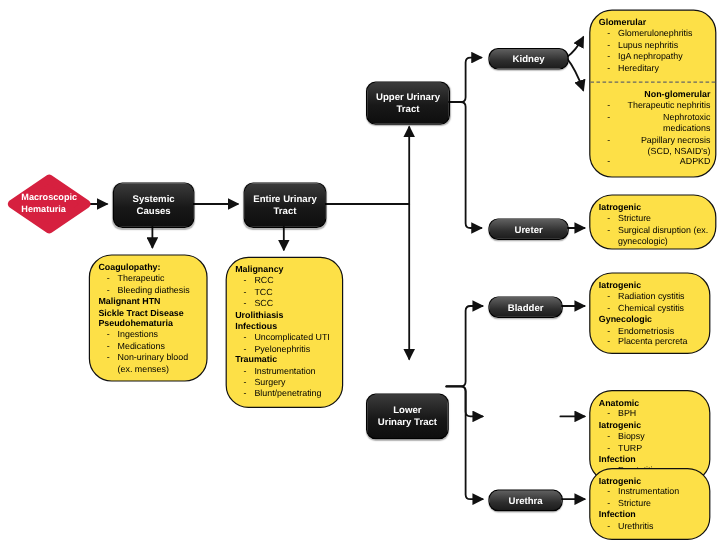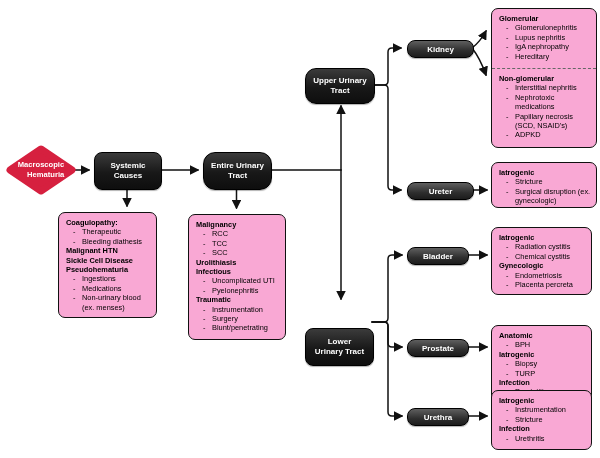--- a/index.html
+++ b/index.html
@@ -9,22 +9,22 @@
   .node{position:absolute;z-index:2;display:flex;align-items:center;justify-content:center;
         text-align:center;color:#fff;font-weight:bold;font-size:8px;line-height:1.25;
         background:linear-gradient(180deg,#3b3b3b 0%,#181818 55%,#0e0e0e 100%);
         border:1px solid #000;border-radius:8px;white-space:pre-line;
         box-shadow:0 1px 1px rgba(0,0,0,.3);}
   .pill{position:absolute;z-index:2;display:flex;align-items:center;justify-content:center;
         text-align:center;color:#fff;font-weight:bold;font-size:8px;
         background:linear-gradient(180deg,#5f5f5f 0%,#2e2e2e 60%,#1c1c1c 100%);
         border:1px solid #000;border-radius:8px;box-shadow:0 1px 1px rgba(0,0,0,.3);}
   .diamond-label{position:absolute;z-index:3;display:flex;align-items:center;justify-content:center;
-        text-align:right;color:#fff;font-weight:bold;font-size:7.6px;line-height:1.3;white-space:pre-line;}
-  .detail{position:absolute;z-index:2;background:#f9a8d4;border:1.4px solid #111;border-radius:7px;
+        text-align:left;color:#fff;font-weight:bold;font-size:7.6px;line-height:1.3;white-space:pre-line;}
+  .detail{position:absolute;z-index:2;background:#fde047;border:1.4px solid #111;border-radius:19px;
         padding:5px 4px 3px 7px;font-size:7.4px;line-height:1.27;color:#000;box-sizing:border-box;}
   .dhead{font-weight:bold;}
   .ditem{position:relative;padding-left:16px;}
   .ditem .dash{position:absolute;left:7px;}
   .sec-top{padding-bottom:7px;border-bottom:1.4px dashed #666;}
   .sec-bottom{padding-top:5px;}
 </style>
 </head>
 <body>
 
@@ -57,39 +57,38 @@
       <path d="M467,416 L487,416" marker-end="url(#arr)"></path>
     </g>
     <polygon points="41,149 72,170 41,191 10,170" fill="#d6203f" stroke="#d6203f" stroke-width="7" stroke-linejoin="round"></polygon>
   </svg>
 
   <div class="diamond-label" style="left:6px;top:145px;width:70px;height:50px;">Macroscopic
 Hematuria</div>
 
   <div class="node" style="left:94px;top:152px;width:66px;height:36px;">Systemic
 Causes</div>
-  <div class="node" style="left:203px;top:152px;width:67px;height:36px;border-radius:12px;">Entire Urinary
+  <div class="node" style="left:203px;top:152px;width:67px;height:36px;">Entire Urinary
 Tract</div>
-  <div class="node" style="left:305px;top:68px;width:68px;height:34px;border-radius:11px;">Upper Urinary
+  <div class="node" style="left:305px;top:68px;width:68px;height:34px;">Upper Urinary
 Tract</div>
   <div class="node" style="left:305px;top:304px;width:67px;height:36px;margin-top:24px;">Lower
 Urinary Tract</div>
 
   <div class="pill" style="left:407px;top:40px;width:65px;height:16px;">Kidney</div>
   <div class="pill" style="left:407px;top:182px;width:65px;height:16px;">Ureter</div>
   <div class="pill" style="left:407px;top:247px;width:60px;height:16px;text-align:right;">Bladder</div>
-  <div class="pill" style="left:407px;top:339px;width:60px;height:16px;">Prostate</div>
   <div class="pill" style="left:407px;top:408px;width:60px;height:16px;">Urethra</div>
 
-  <div class="detail" style="left:58px;top:212px;width:99px;height:106px;">
+  <div class="detail" style="left:74px;top:212px;width:99px;height:106px;">
       <div class="dhead">Coagulopathy:</div>
       <div class="ditem"><span class="dash">-</span><span>Therapeutic</span></div>
       <div class="ditem"><span class="dash">-</span><span>Bleeding diathesis</span></div>
       <div class="dhead">Malignant HTN</div>
-      <div class="dhead">Sickle Cell Disease</div>
+      <div class="dhead">Sickle Tract Disease</div>
       <div class="dhead">Pseudohematuria</div>
       <div class="ditem"><span class="dash">-</span><span>Ingestions</span></div>
       <div class="ditem"><span class="dash">-</span><span>Medications</span></div>
       <div class="ditem"><span class="dash">-</span><span>Non-urinary blood (ex. menses)</span></div>
     </div>
 
   <div class="detail" style="left:188px;top:214px;width:98px;height:126px;">
       <div class="dhead">Malignancy</div>
       <div class="ditem"><span class="dash">-</span><span>RCC</span></div>
       <div class="ditem"><span class="dash">-</span><span>TCC</span></div>
@@ -105,23 +104,23 @@
     </div>
 
   <div class="detail" style="left:491px;top:8px;width:106px;height:140px;padding:0;">
     <div class="sec-top" style="padding:5px 4px 7px 7px;">
         <div class="dhead">Glomerular</div>
         <div class="ditem"><span class="dash">-</span><span>Glomerulonephritis</span></div>
         <div class="ditem"><span class="dash">-</span><span>Lupus nephritis</span></div>
         <div class="ditem"><span class="dash">-</span><span>IgA nephropathy</span></div>
         <div class="ditem"><span class="dash">-</span><span>Hereditary</span></div>
       </div>
-    <div class="sec-bottom" style="padding:5px 4px 3px 7px;">
+    <div class="sec-bottom" style="padding:5px 4px 3px 7px;text-align:right;">
         <div class="dhead">Non-glomerular</div>
-        <div class="ditem"><span class="dash">-</span><span>Interstitial nephritis</span></div>
+        <div class="ditem"><span class="dash">-</span><span>Therapeutic nephritis</span></div>
         <div class="ditem"><span class="dash">-</span><span>Nephrotoxic medications</span></div>
         <div class="ditem"><span class="dash">-</span><span>Papillary necrosis (SCD, NSAID's)</span></div>
         <div class="ditem"><span class="dash">-</span><span>ADPKD</span></div>
       </div>
   </div>
 
   <div class="detail" style="left:491px;top:162px;width:106px;height:46px;">
       <div class="dhead">Iatrogenic</div>
       <div class="ditem"><span class="dash">-</span><span>Stricture</span></div>
       <div class="ditem"><span class="dash">-</span><span>Surgical disruption (ex. gynecologic)</span></div>

